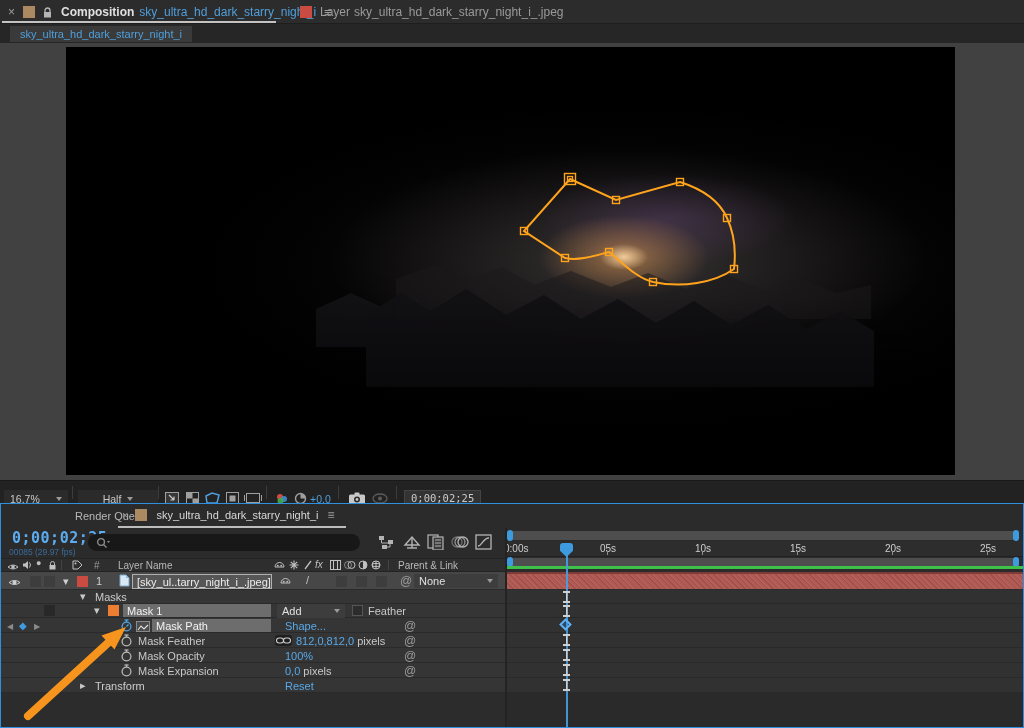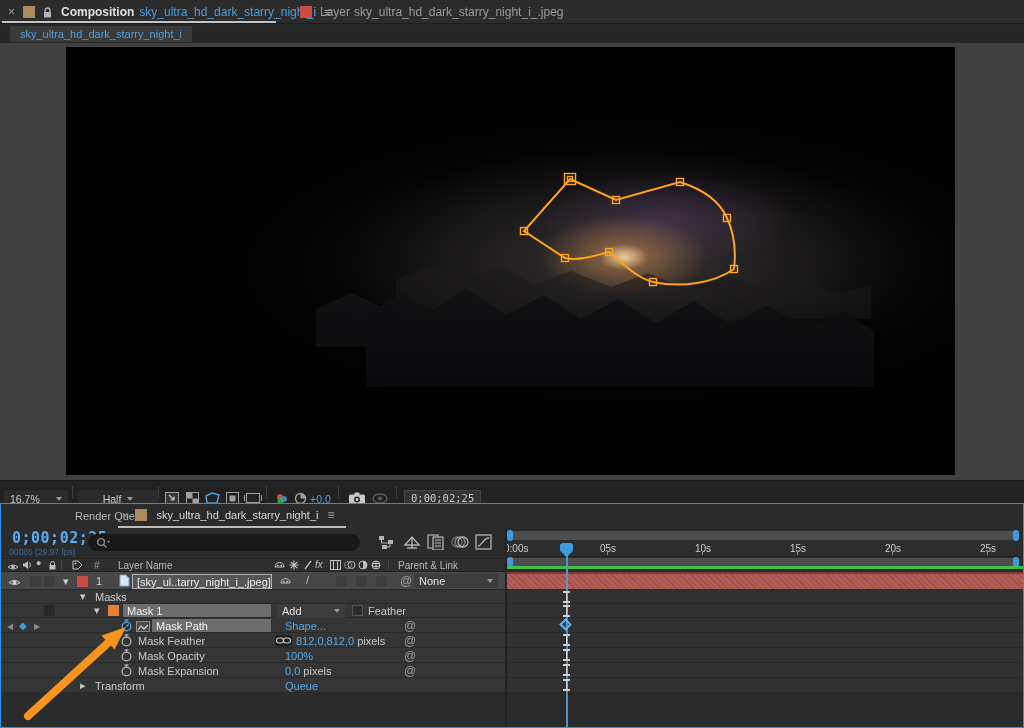--- a/index.html
+++ b/index.html
@@ -462,21 +462,21 @@
         <line x1="4.5" y1="1" x2="8.5" y2="1" stroke="#b8b8b8" stroke-width="1.3"></line>
         <line x1="6.5" y1="1" x2="6.5" y2="3" stroke="#b8b8b8" stroke-width="1.3"></line>
       </svg>
   </div>
   <div class="abs txt" style="left:138px;top:665px;color:#c8c8c8;">Mask Expansion</div>
   <div class="abs txt" style="left:285px;top:665px;"><span class="valblue">0,0</span> <span class="valgray">pixels</span></div>
   <div class="abs pickwhip txt" style="left:404px;top:664px;">@</div>
 
   <div class="abs txt" style="left:80px;top:679px;color:#c8c8c8;">▸</div>
   <div class="abs txt" style="left:95px;top:680px;color:#cccccc;">Transform</div>
-  <div class="abs valblue txt" style="left:285px;top:680px;">Queue</div>
+  <div class="abs valblue txt" style="left:285px;top:680px;">Reset</div>
 
   <div class="abs" style="left:505px;top:528px;width:2px;height:199px;background:#232323;"></div>
 
   <div class="abs navigator" style="left:508px;top:531px;width:508px;height:9px;"></div>
   <div class="abs nav-cap" style="left:507px;top:530px;width:6px;height:11px;"></div>
   <div class="abs nav-cap" style="left:1013px;top:530px;width:6px;height:11px;"></div>
 
   <div class="abs ruler" style="left:507px;top:541px;width:516px;height:16px;overflow:hidden;">
     <span class="abs txt" style="left:-3px;top:2px;">0:00s</span>
     <span class="abs txt" style="left:93px;top:2px;">05s</span>

